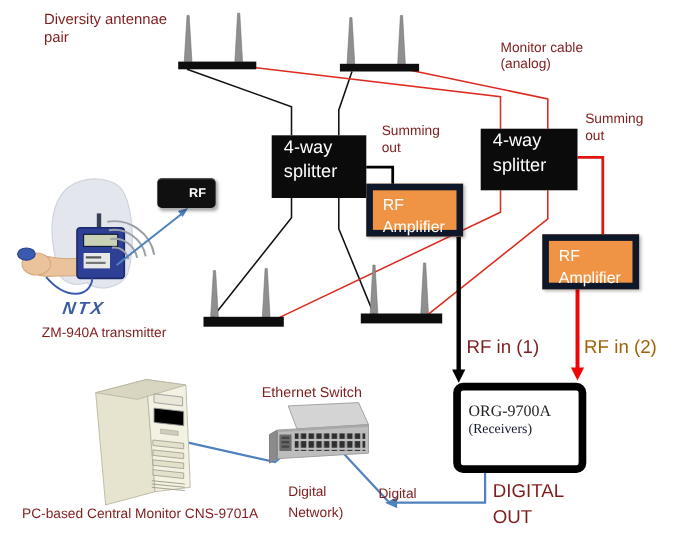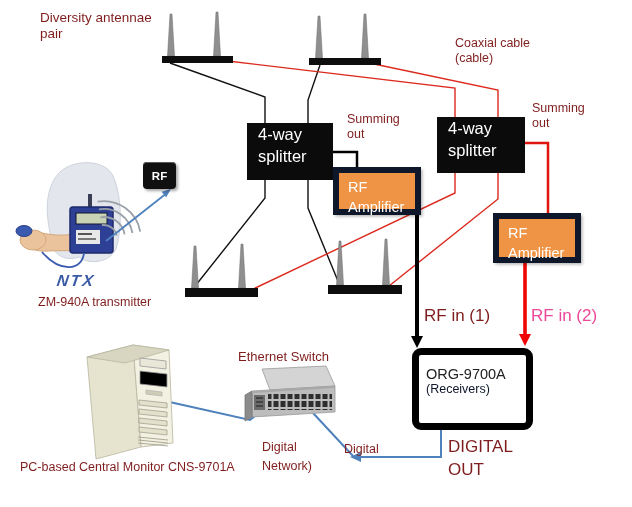--- a/index.html
+++ b/index.html
@@ -11,21 +11,21 @@
   .red-label{color:#ee1b17;}
   .big{font-size:17px;}
   .wmts{font-size:16.5px;}
   .small{font-size:12.5px;}
   .splitter{position:absolute;z-index:2;background:#0b0b0b;color:#ffffff;font-size:16.5px;
             line-height:1.35;display:flex;align-items:flex-start;padding-left:11px;box-sizing:border-box;}
   .amp{position:absolute;z-index:2;background:#ef9345;color:#ffffff;font-size:14.5px;line-height:1.4;
        padding:4px 0 0 9px;box-sizing:border-box;border:6px solid #0f172a;
        box-shadow:1.5px 1.5px 3px rgba(0,0,0,0.30);}
   .receiver{position:absolute;z-index:2;background:#ffffff;border:7px solid #000;border-radius:9px;
-            box-sizing:border-box;padding:11px 0 0 7px;}
+            box-sizing:border-box;padding:11px 0 0 7px;font-family:Liberation Serif, serif;}
   .receiver .model{font-size:14.5px;color:#222;}
   .receiver .sub{font-size:12.5px;color:#0f172a;}
   .rf-badge{position:absolute;z-index:2;width:33px;height:27px;background:#101010;border-radius:4px;
             color:#fff;font-size:11.5px;font-weight:bold;display:flex;align-items:center;justify-content:center;
             box-shadow:inset 0 1px 0 #5a5a5a, 2px 2px 3px rgba(0,0,0,0.35);}
   .ntx{position:absolute;z-index:3;color:#3b5ba5;font-size:16px;font-style:italic;font-weight:bold;
        letter-spacing:2px;transform:skewX(-8deg);}
 </style>
 </head>
 <body>
@@ -141,46 +141,46 @@
       <polygon points="139,409 167,412 167,417 139,414" fill="#e3e1cc" stroke="#9a9884" stroke-width="0.7"></polygon>
       <polygon points="139,418 167,421 167,426 139,423" fill="#e3e1cc" stroke="#9a9884" stroke-width="0.7"></polygon>
       <polygon points="139,427 167,430 167,435 139,432" fill="#e3e1cc" stroke="#9a9884" stroke-width="0.7"></polygon>
       <path d="M138,437 L168,440 M138,440 L168,443 M138,443 L168,446" stroke="#9a9884" stroke-width="0.8" fill="none"></path>
     </g>
   </svg>
 
   <div class="label" style="left:40px;top:10px;width:135px;font-size:13.5px;">Diversity antennae pair</div>
 
 
-  <div class="label small" style="left:455px;top:36px;width:90px;">Coaxial cable (cable)</div>
+  <div class="label small" style="left:455px;top:36px;width:90px;">Monitor cable (analog)</div>
 
   <div class="label small" style="left:347px;top:112px;width:62px;">Summing out</div>
 
   <div class="label small" style="left:532px;top:101px;width:62px;">Summing out</div>
 
-  <div class="rf-badge" style="left:143px;top:162px;">
+  <div class="rf-badge" style="left:143px;top:162px;padding-left:20px;">
     <span>RF</span>
   </div>
 
   <div class="splitter" style="left:247px;top:123px;width:86px;height:57px;">
     <span>4-way splitter</span>
   </div>
   <div class="splitter" style="left:437px;top:117px;width:88px;height:56px;">
     <span>4-way splitter</span>
   </div>
 
   <div class="amp" style="left:333px;top:167px;width:88px;height:48px;">
     <span>RF Amplifier</span>
   </div>
   <div class="amp" style="left:493px;top:213px;width:88px;height:50px;">
     <span>RF Amplifier</span>
   </div>
 
   <div class="label big nowrap" style="left:424px;top:306px;">RF in (1)</div>
-  <div class="label big nowrap red-label" style="left:531px;top:306px;color:#ec4899;">RF in (2)</div>
+  <div class="label big nowrap red-label" style="left:531px;top:306px;color:#a16207;">RF in (2)</div>
 
   <div class="receiver" style="left:412px;top:348px;width:121px;height:82px;">
     <div class="model">ORG-9700A</div>
     <div class="sub">(Receivers)</div>
   </div>
 
   <div class="label big" style="left:448px;top:436px;width:85px;line-height:1.35;">DIGITAL OUT</div>
 
   <div class="ntx" style="left:57px;top:272px;">NTX</div>
   <div class="label small nowrap" style="left:38px;top:295px;">ZM-940A transmitter</div>

